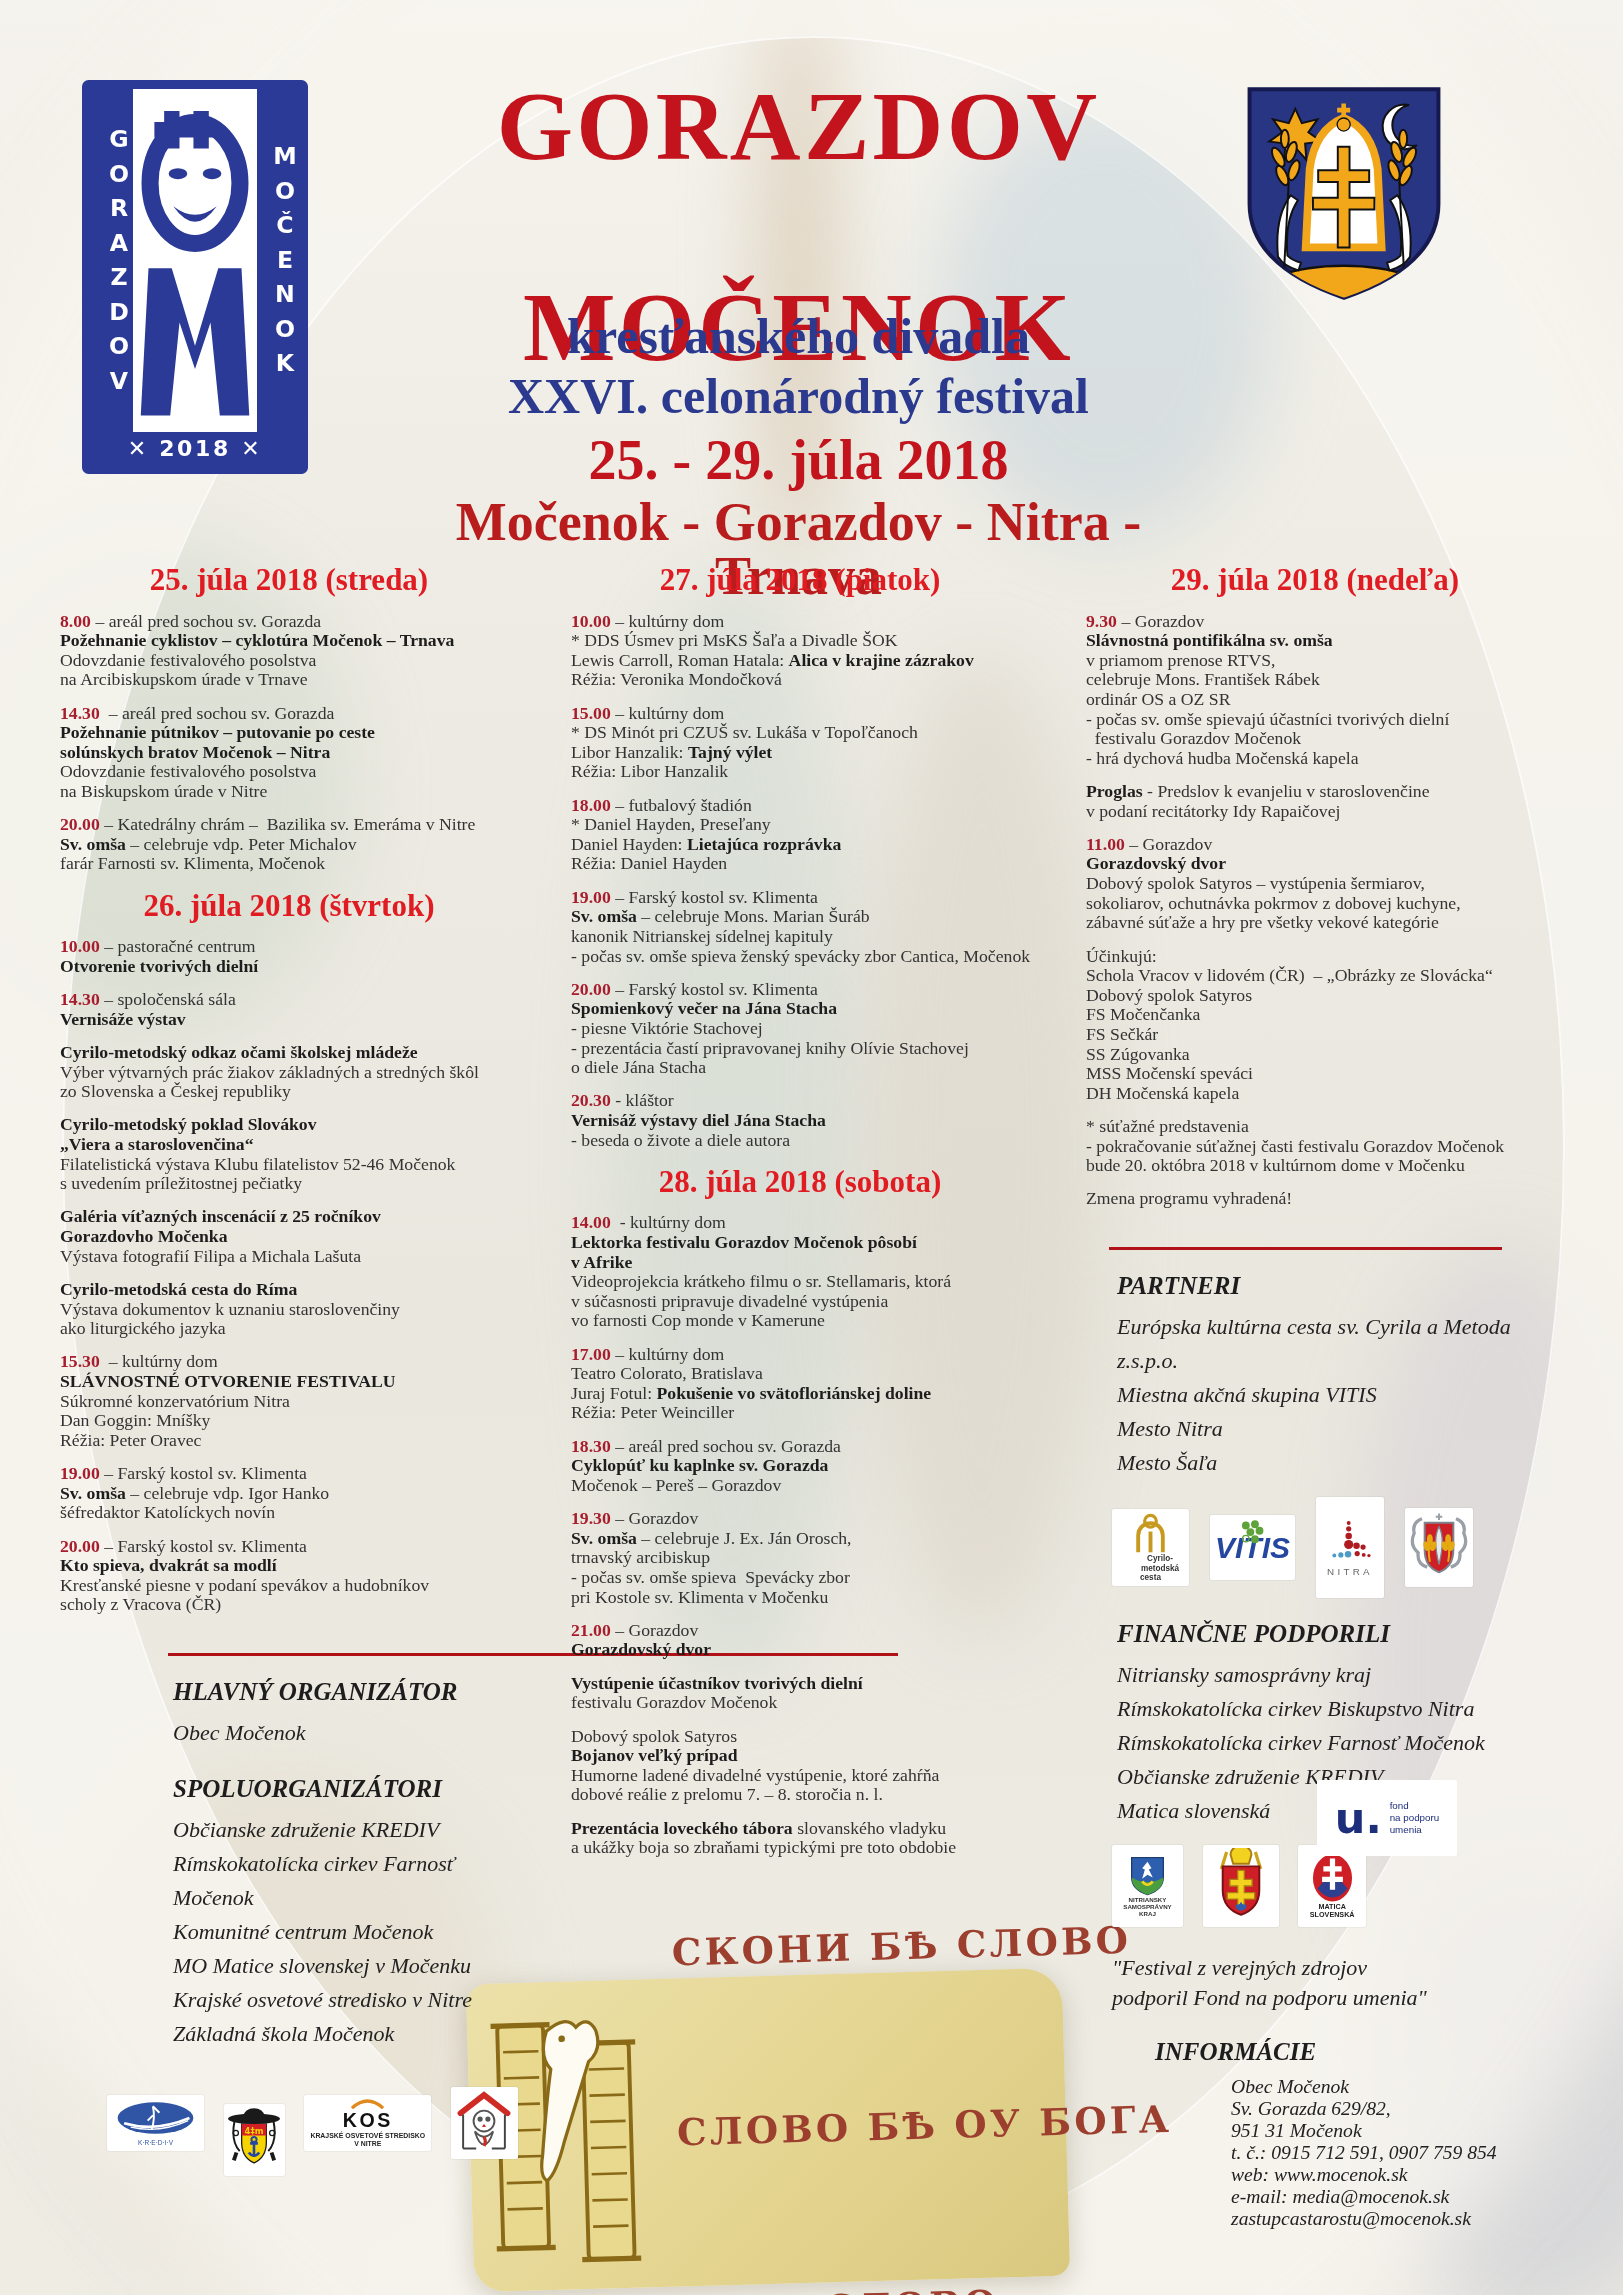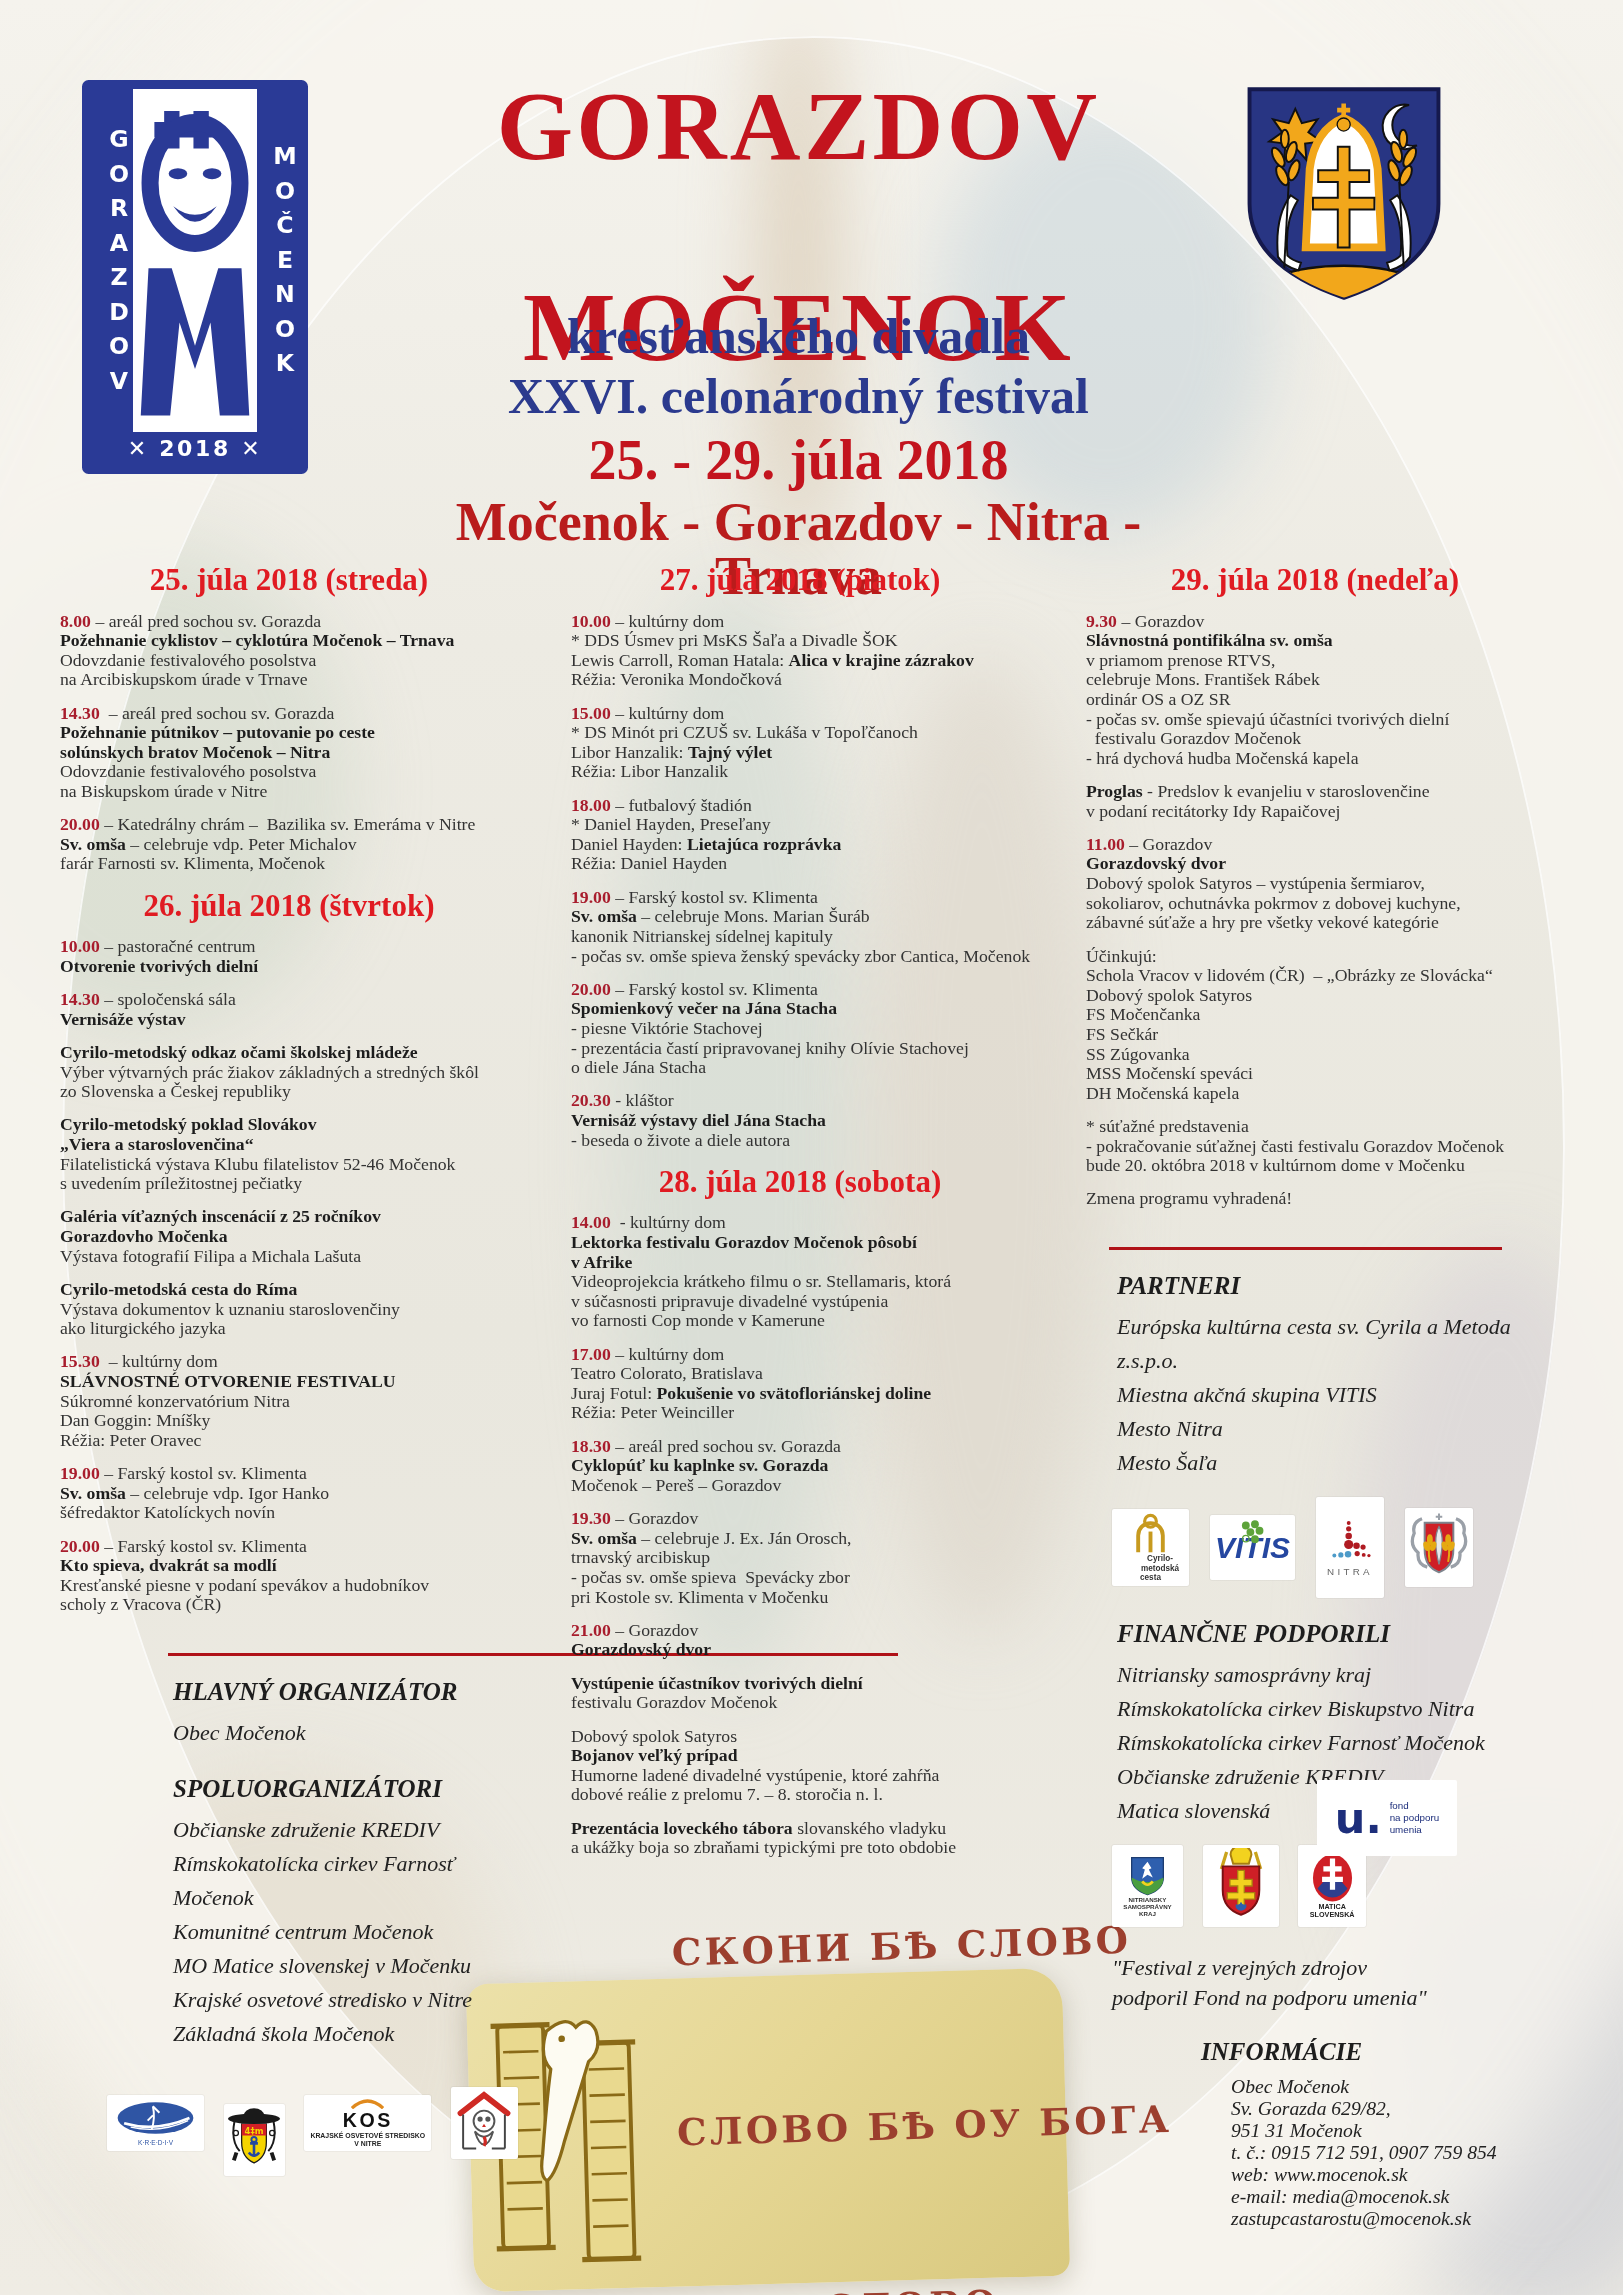--- a/index.html
+++ b/index.html
@@ -46,21 +46,21 @@
   .rule{height:3.3px;background:#b01218;margin:38px 0 0 0;}
   .rule-left{width:730px;margin-left:108px;}
   .rule-right{width:393px;margin-left:23px;}
   .oh{font-style:italic;font-weight:bold;color:#1d1d1d;font-size:25px;margin:26px 0 0 0;}
   .olist{margin:14.4px 0 0 0;}
   .olist p{margin:0;font-style:italic;font-size:22px;line-height:34px;color:#222;}
   .org-indent{margin-left:113px;}
   .r-indent{margin-left:31px;}
   .quote{margin:26px 0 0 26px;font-style:italic;font-size:22px;line-height:30px;color:#222;}
   .quote p{margin:0;}
-  .info-head{margin-left:115px;}
+  .info-head{margin-left:69px;}
   .info{margin-left:145px;}
   .info p{font-size:19.6px;line-height:22px;}
   .gap-top{margin-top:29px;}
 
   
   .logo-row{display:flex;align-items:center;}
   #logo-row-left{margin:19.6px 0 0 47px;gap:19.6px;}
   #logo-row-partners{margin:17px 0 6.5px 26px;gap:21px;}
   #logo-row-finance{margin:17px 0 3.9px 26px;gap:19.6px;}
   .card{background:#fff;border-radius:2px;box-shadow:0 0 0 0.7px rgba(0,0,0,.05);

